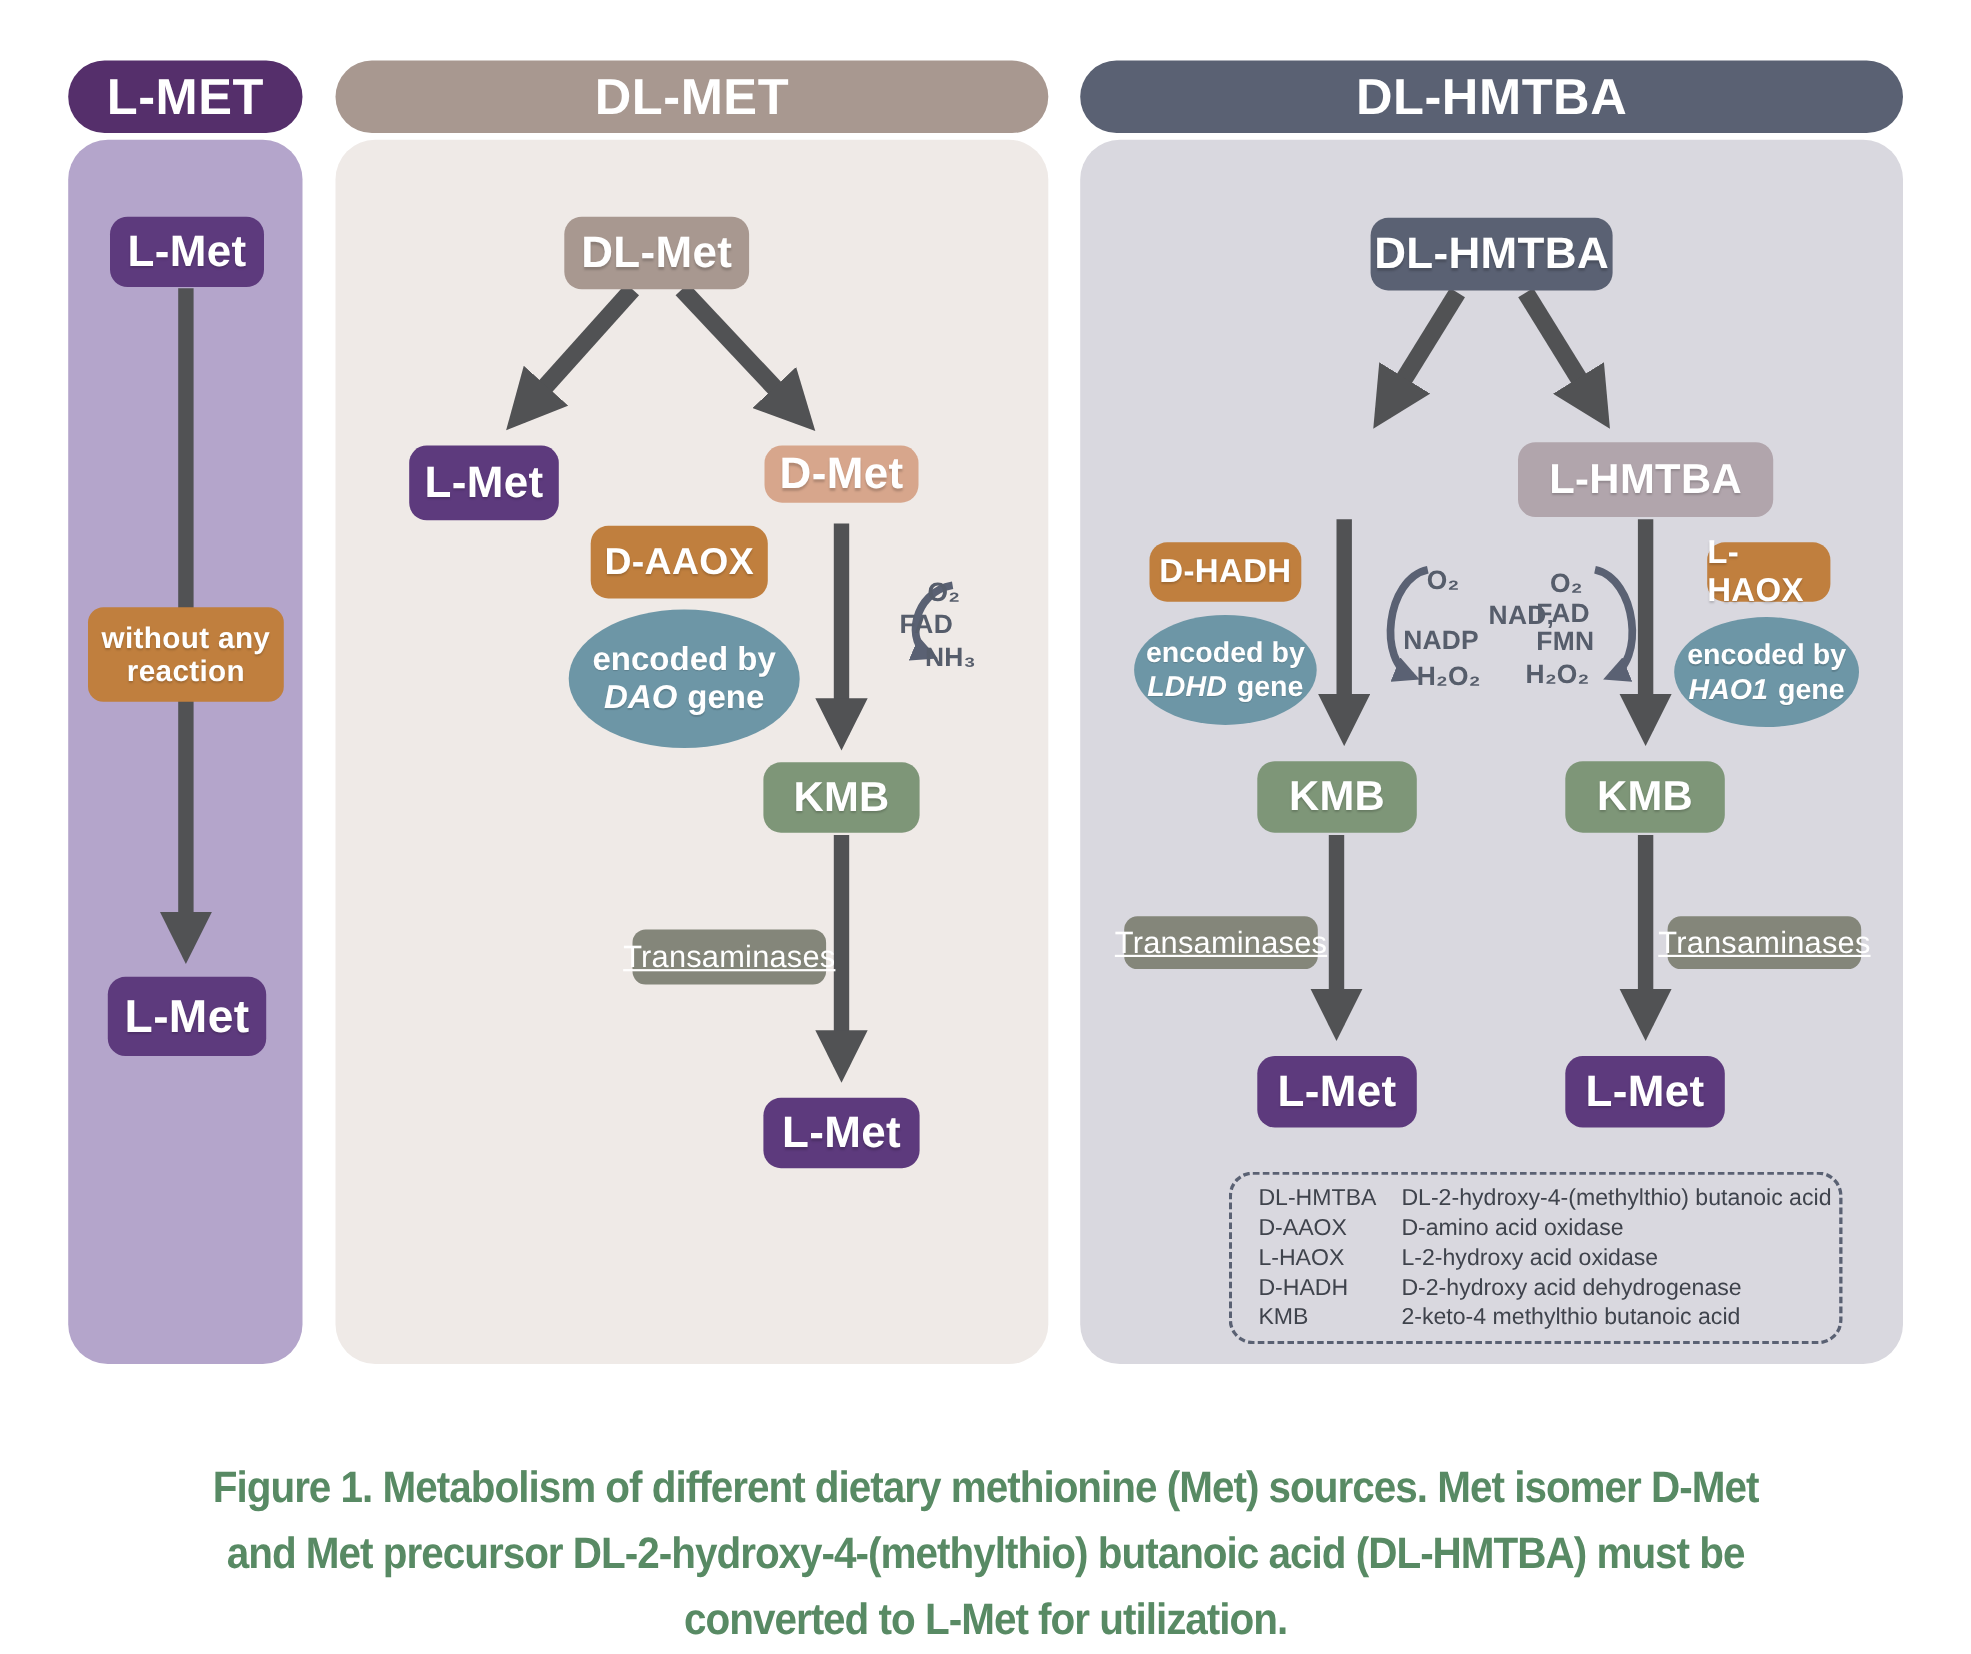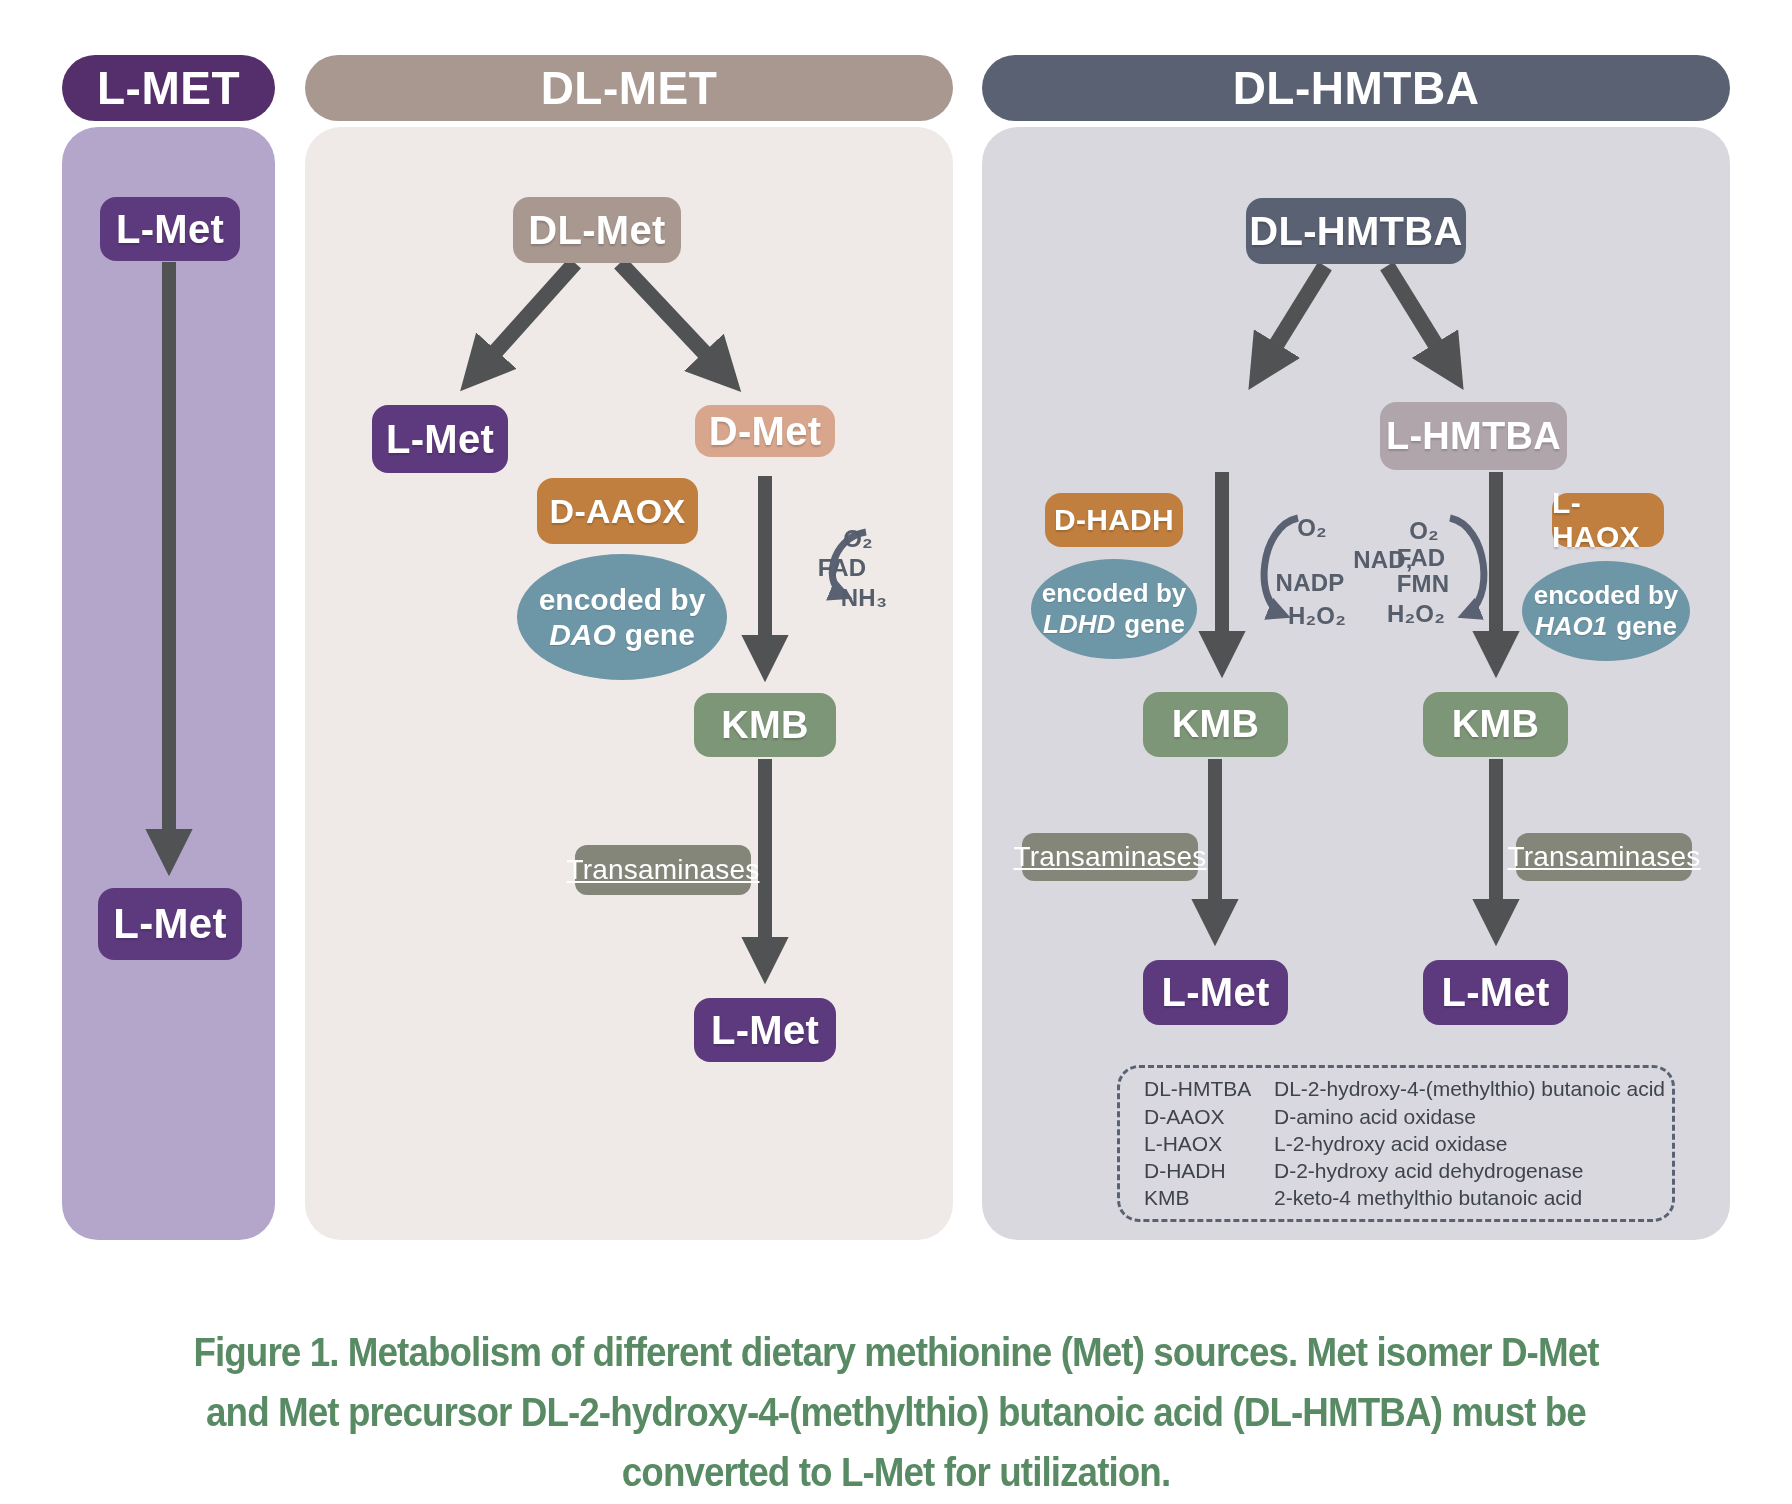--- a/index.html
+++ b/index.html
@@ -37,21 +37,21 @@
   
   .n-m-src    { left:513px; top:197px; width:168px; height:66px; background:#A89890; font-size:40px; }
   .n-m-lmet   { left:372px; top:405px; width:136px; height:68px; background:#5D3A7D; font-size:40px; }
   .n-m-dmet   { left:695px; top:405px; width:140px; height:52px; background:#D7A68C; font-size:40px; }
   .n-m-enzyme { left:537px; top:478px; width:161px; height:66px; background:#C07F3E; font-size:34px; }
   .n-m-kmb    { left:694px; top:693px; width:142px; height:64px; background:#7E9678; font-size:38px; }
   .n-m-prod   { left:694px; top:998px; width:142px; height:64px; background:#5D3A7D; font-size:40px; }
   
   .n-r-src    { left:1246px; top:198px; width:220px; height:66px; background:#5A6173; font-size:40px; }
   .n-r-dhmtba { left:1105px; top:402px; width:235px; height:68px; background:#C5C8BF; font-size:38px; }
-  .n-r-lhmtba { left:1380px; top:402px; width:187px; height:68px; background:#B1A5AC; font-size:38px; }
+  .n-r-lhmtba { left:1380px; top:402px; width:232px; height:68px; background:#B1A5AC; font-size:38px; }
   .n-r-dhadh  { left:1045px; top:493px; width:138px; height:54px; background:#C07F3E; font-size:30px; }
   .n-r-lhaox  { left:1552px; top:493px; width:112px; height:54px; background:#C07F3E; font-size:30px; }
   .n-r-kmb-d  { left:1143px; top:692px; width:145px; height:65px; background:#7E9678; font-size:38px; }
   .n-r-kmb-l  { left:1423px; top:692px; width:145px; height:65px; background:#7E9678; font-size:38px; }
   .n-r-lmet-d { left:1143px; top:960px; width:145px; height:65px; background:#5D3A7D; font-size:40px; }
   .n-r-lmet-l { left:1423px; top:960px; width:145px; height:65px; background:#5D3A7D; font-size:40px; }
   
   .pill {
     position:absolute; display:flex; align-items:center; justify-content:center;
     color:#fff; background:#84867A; border-radius:12px; font-size:28px; font-weight:400;
@@ -126,20 +126,21 @@
     <line x1="1387" y1="266" x2="1455" y2="376" stroke="#515254" stroke-width="16" marker-end="url(#ah)"></line>
     <line x1="1222" y1="472" x2="1222" y2="664" stroke="#515254" stroke-width="14" marker-end="url(#ah)"></line>
     <line x1="1496" y1="472" x2="1496" y2="664" stroke="#515254" stroke-width="14" marker-end="url(#ah)"></line>
     <line x1="1215" y1="759" x2="1215" y2="932" stroke="#515254" stroke-width="14" marker-end="url(#ah)"></line>
     <line x1="1496" y1="759" x2="1496" y2="932" stroke="#515254" stroke-width="14" marker-end="url(#ah)"></line>
     <path d="M 1298 518 C 1260 526 1252 602 1284 615" stroke="#5A6173" stroke-width="7" fill="none" marker-end="url(#ahs)"></path>
     <path d="M 1450 518 C 1488 526 1496 602 1464 615" stroke="#5A6173" stroke-width="7" fill="none" marker-end="url(#ahs)"></path>
   </svg>
 
   <div class="node n-l-src">L-Met</div>
+  <div class="node n-l-note">without any reaction</div>
   <div class="node n-l-prod">L-Met</div>
 
   <div class="node n-m-src">DL-Met</div>
   <div class="node n-m-lmet">L-Met</div>
   <div class="node n-m-dmet">D-Met</div>
   <div class="node n-m-enzyme">D-AAOX</div>
   <div class="ellipse e-m-dao">
     <div>encoded by</div>
     <div><span class="gene-name">DAO</span><span>gene</span></div>
   </div>

